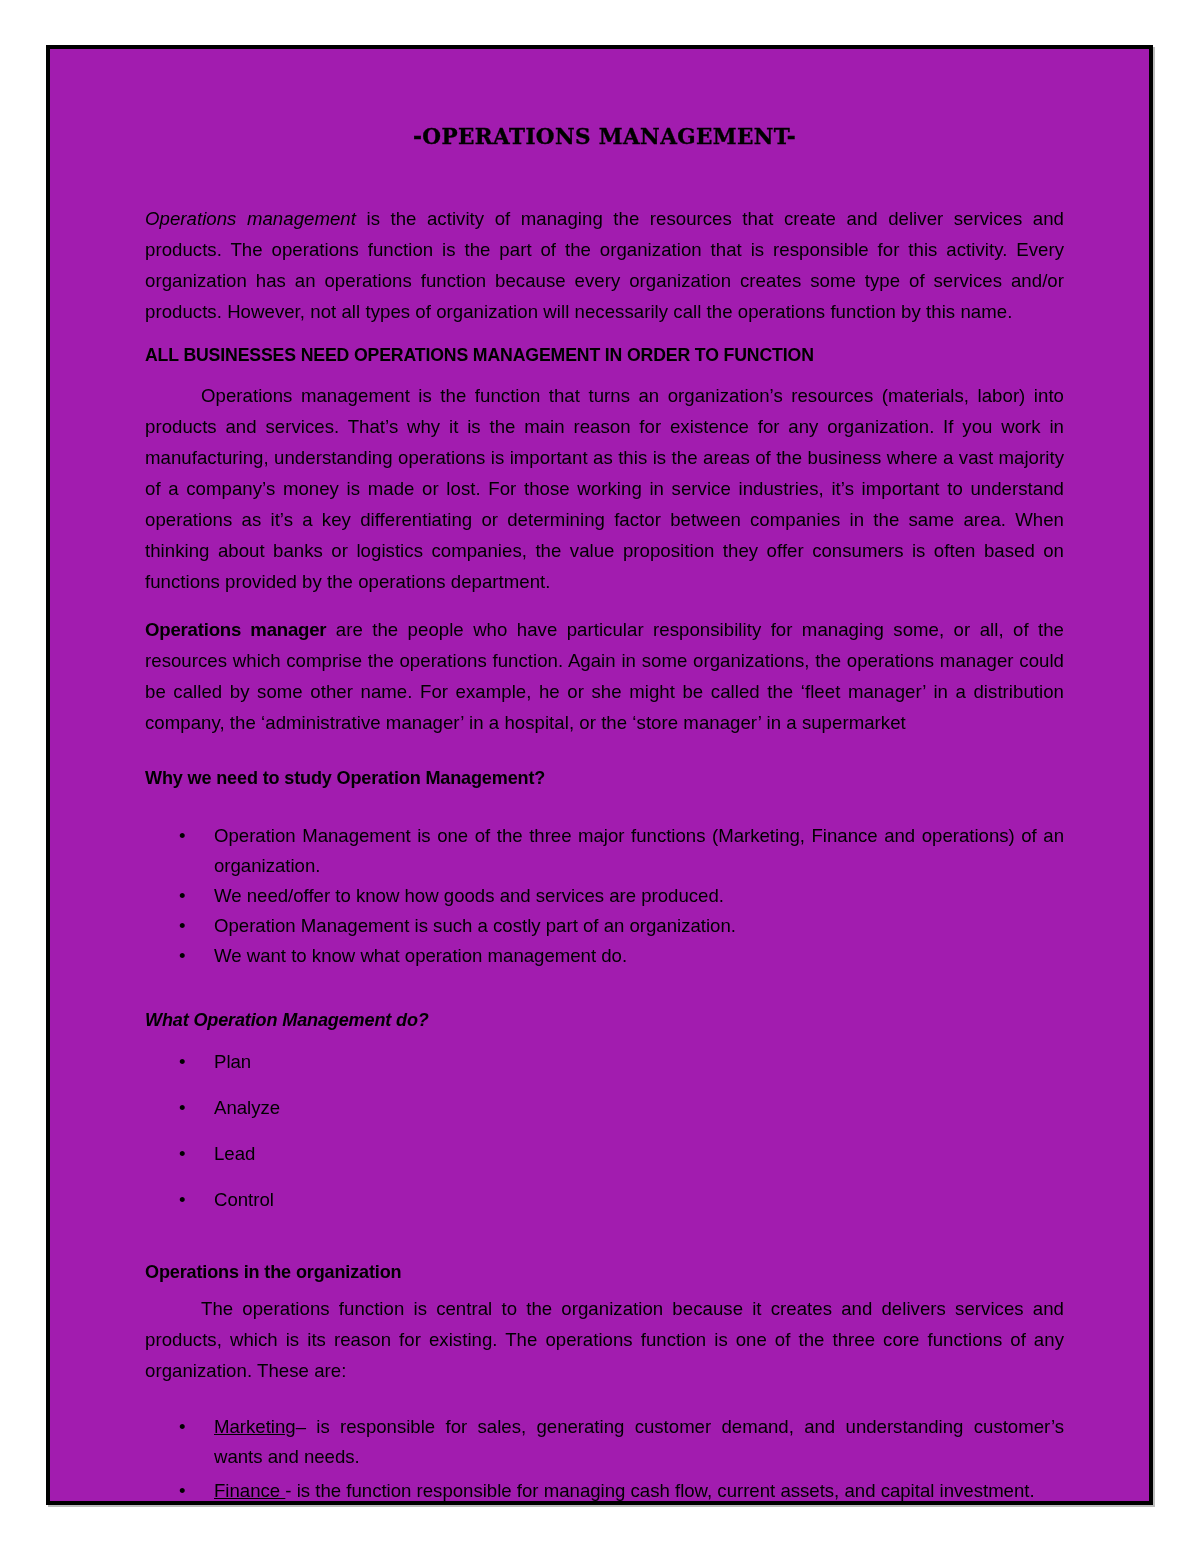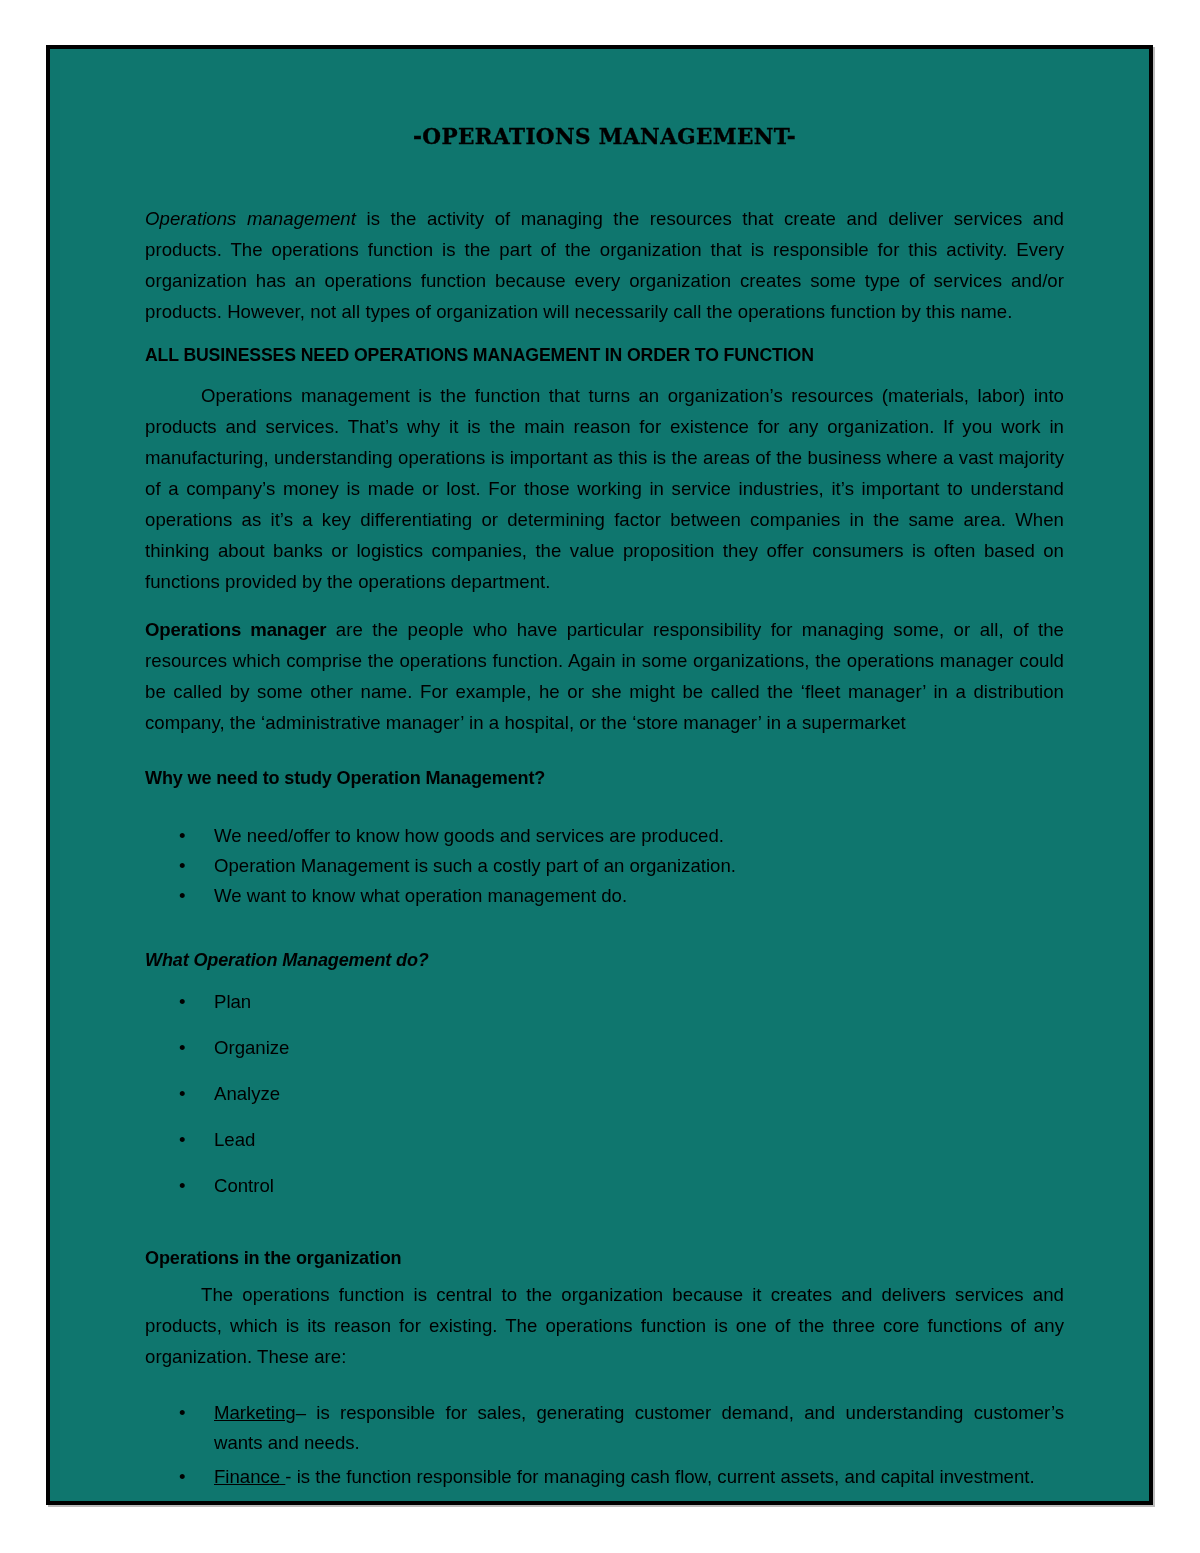--- a/index.html
+++ b/index.html
@@ -23,21 +23,21 @@
 
   
   .page-frame {
     position: absolute;
     left: 46px;
     top: 45px;
     width: 1107px;
     height: 1460px;
     border: 4px solid #000000;
     box-sizing: border-box;
-    background: #0f766e;
+    background: #a21caf;
     box-shadow: 2px 2px 0 0 #bdbdbd;
   }
 
   .content {
     position: absolute;
     left: 95px;      
     top: 75px;
     width: 919px;    
   }
 
@@ -165,32 +165,32 @@
 
       <p class="body"><span class="b-plain">Operations manager</span><span> are the people who have particular responsibility for managing some, or all, of the resources which comprise the operations function. Again in some organizations, the operations manager could be called by some other name. For example, he or she might be called the ‘fleet manager’ in a distribution company, the ‘administrative manager’ in a hospital, or the ‘store manager’ in a supermarket</span></p>
 
       <div class="gap-sm"></div>
 
       <h2 class="section">Why we need to study Operation Management?</h2>
 
       <div class="gap-md"></div>
 
       <ul class="bullets">
+        <li>Operation Management is one of the three major functions (Marketing, Finance and operations) of an organization.</li>
         <li>We need/offer to know how goods and services are produced.</li>
         <li>Operation Management is such a costly part of an organization.</li>
         <li>We want to know what operation management do.</li>
       </ul>
 
       <div class="gap-lg"></div>
 
       <h2 class="section-italic">What Operation Management do?</h2>
 
       <ul class="bullets compact">
         <li>Plan</li>
-        <li>Organize</li>
         <li>Analyze</li>
         <li>Lead</li>
         <li>Control</li>
       </ul>
 
       <div class="gap-xl"></div>
 
       <h2 class="section">Operations in the organization</h2>
 
       <p class="body indent tight">The operations function is central to the organization because it creates and delivers services and products, which is its reason for existing. The operations function is one of the three core functions of any organization. These are:</p>

